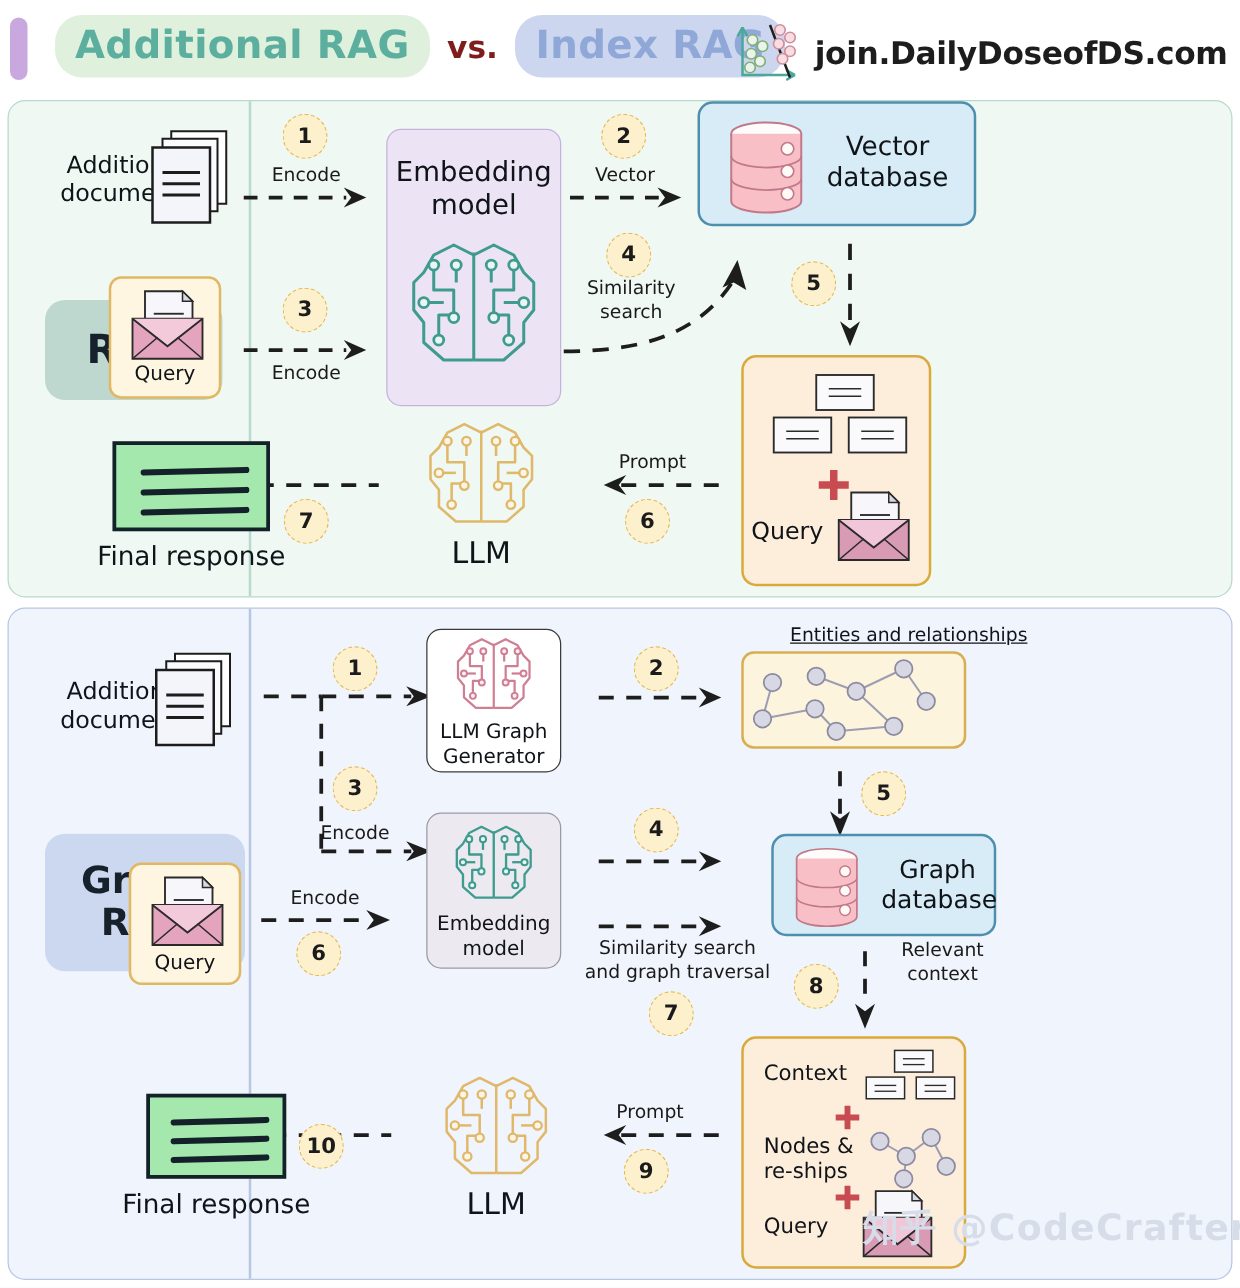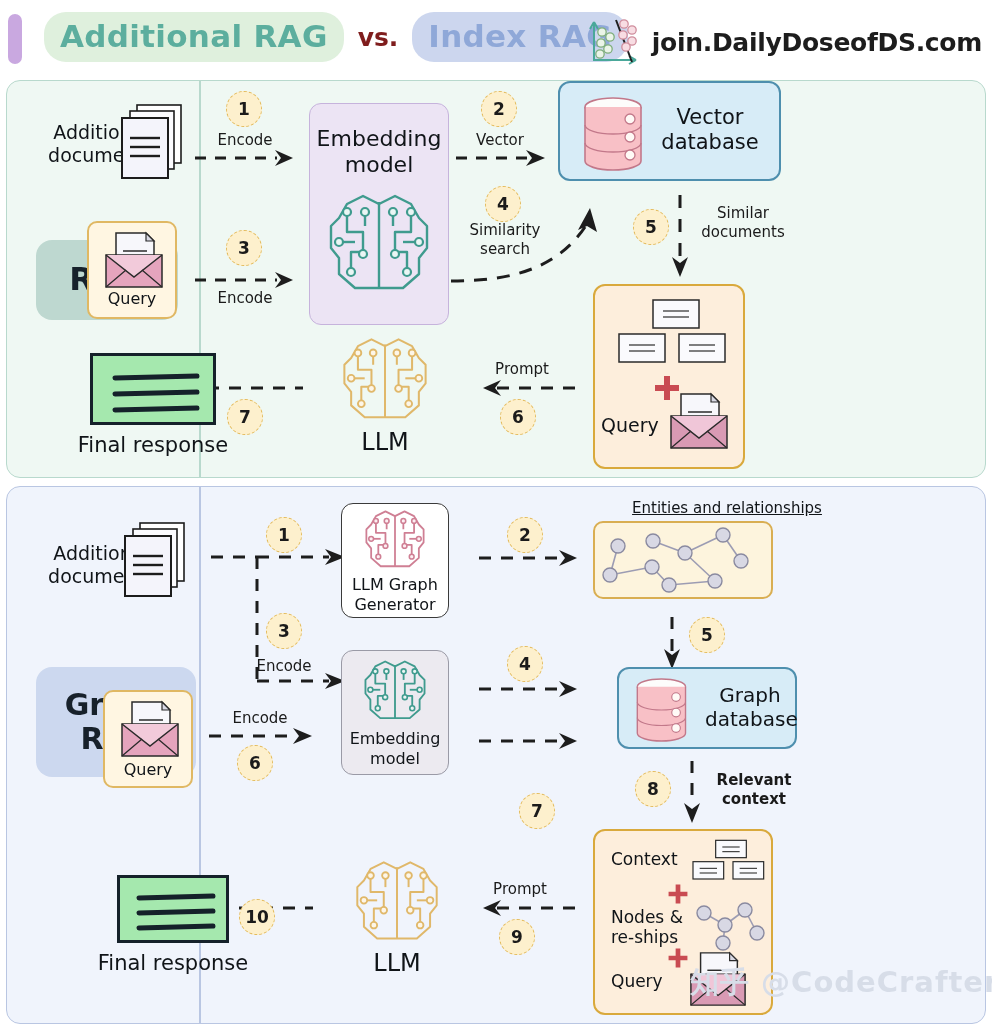--- a/index.html
+++ b/index.html
@@ -297,24 +297,20 @@
   <div class="node" style="left:440px; top:115px;">
     <svg width="160" height="90" viewBox="0 0 160 90">
       <path d="M4 85 C 60 85, 110 75, 140 28" stroke="#1d1d1d" stroke-width="3" fill="none" stroke-dasharray="13 10"></path>
       <path d="M131 34 L143 12 L150 36 L140 30 Z" fill="#1d1d1d"></path>
     </svg>
   </div>
 
   <div class="step" style="left:626px; top:128px;">
       <span>5</span>
     </div>
-  <div class="arrow-lbl" style="left:681px; top:123px; width:110px;">
-    <div>Similar</div>
-    <div>documents</div>
-  </div>
   <div class="node" style="left:660px; top:112px;">
     <svg width="26" height="88" viewBox="0 0 26 88">
       <line x1="13" y1="2" x2="13" y2="66" stroke="#1d1d1d" stroke-width="3" stroke-dasharray="13 11"></line>
       <path d="M5 64 L13 84 L21 64 L13 70 Z" fill="#1d1d1d"></path>
     </svg>
   </div>
 
   <div class="node box-query" style="left:80px; top:140px; width:90px; height:98px; border-radius:10px;">
     <span style="position:absolute; left:13px; top:6px;">
       <svg width="64" height="62" viewBox="0 0 64 62">
@@ -604,20 +600,24 @@
       <path d="M82 1 L100 9 L82 17 L88 9 Z" fill="#1d1d1d"></path>
     </svg>
   </div>
 
   <div class="node" style="left:470px; top:245px;">
     <svg width="105" height="18" viewBox="0 0 105 18">
       <line x1="2" y1="9" x2="84" y2="9" stroke="#1d1d1d" stroke-width="3" stroke-dasharray="12 10"></line>
       <path d="M82 1 L100 9 L82 17 L88 9 Z" fill="#1d1d1d"></path>
     </svg>
   </div>
+  <div class="arrow-lbl" style="left:440px; top:262px; width:190px;">
+    <div>Similarity search</div>
+    <div>and graph traversal</div>
+  </div>
   <div class="step" style="left:512px; top:306px;">
       <span>7</span>
     </div>
 
   <div class="node box-db" style="left:610px; top:180px; width:180px; height:82px; border-radius:12px;">
     <span style="position:absolute; left:14px; top:7px;">
       <svg width="62" height="68" viewBox="0 0 72 78">
         <ellipse cx="33" cy="12" rx="28" ry="9" fill="#fdfcfb" stroke="#c2788a" stroke-width="1.6"></ellipse>
         <path d="M5 12 L5 66 A28 9 0 0 0 61 66 L61 12" fill="#f8c0c6" stroke="#c2788a" stroke-width="1.6"></path>
         <path d="M5 30 A28 9 0 0 0 61 30" fill="none" stroke="#c2788a" stroke-width="1.4"></path>
@@ -635,21 +635,21 @@
 
   <div class="step" style="left:628px; top:284px;">
       <span>8</span>
     </div>
   <div class="node" style="left:672px; top:272px;">
     <svg width="26" height="68" viewBox="0 0 26 68">
       <line x1="13" y1="2" x2="13" y2="46" stroke="#1d1d1d" stroke-width="3" stroke-dasharray="12 10"></line>
       <path d="M5 44 L13 64 L21 44 L13 50 Z" fill="#1d1d1d"></path>
     </svg>
   </div>
-  <div class="arrow-lbl" style="left:692px; top:284px; width:110px;font-weight:bold;">
+  <div class="arrow-lbl" style="left:692px; top:264px; width:110px;">
     <div>Relevant</div>
     <div>context</div>
   </div>
 
   <div class="node box-query" style="left:96px; top:203px; width:90px; height:98px; border-radius:10px;">
     <span style="position:absolute; left:13px; top:6px;">
       <svg width="64" height="62" viewBox="0 0 64 62">
         <path d="M14 4 L44 4 L52 12 L52 40 L14 40 Z" fill="#f7f7fb" stroke="#2a2a2a" stroke-width="1.5"></path>
         <path d="M44 4 L44 12 L52 12 Z" fill="#d9d9e4" stroke="#2a2a2a" stroke-width="1.2"></path>
         <line x1="21" y1="22" x2="45" y2="22" stroke="#2a2a2a" stroke-width="1.5"></line>

